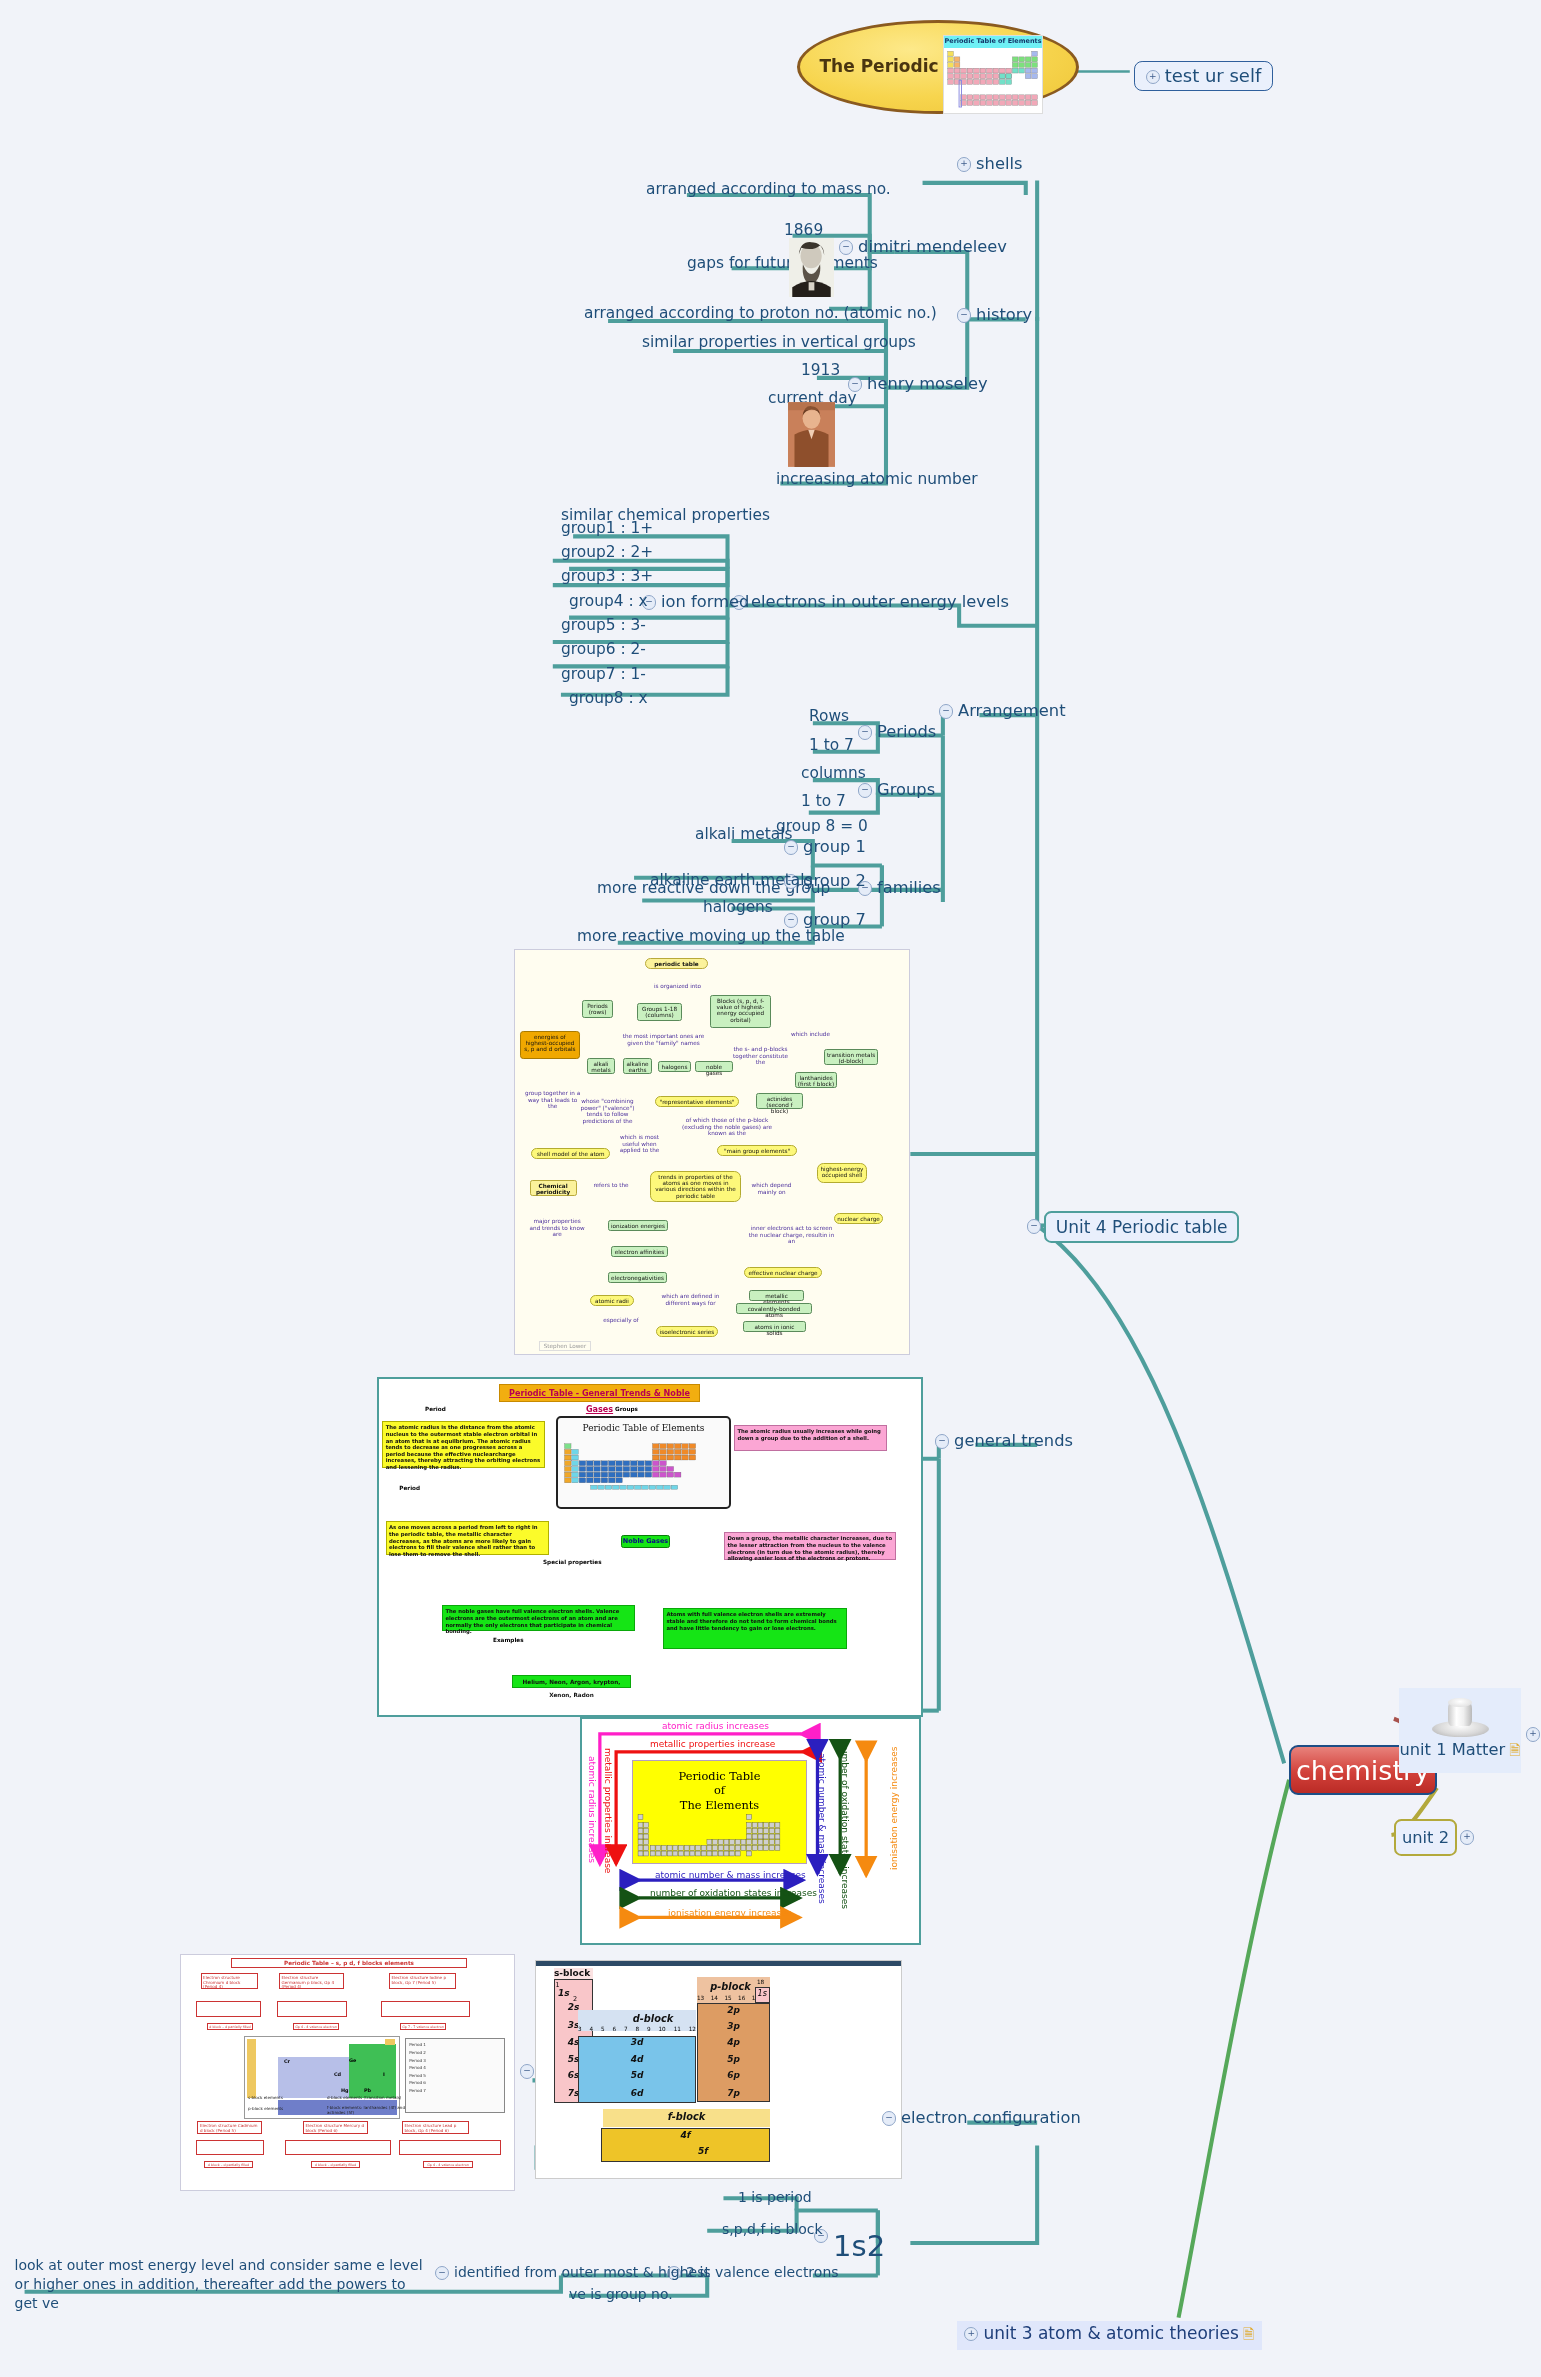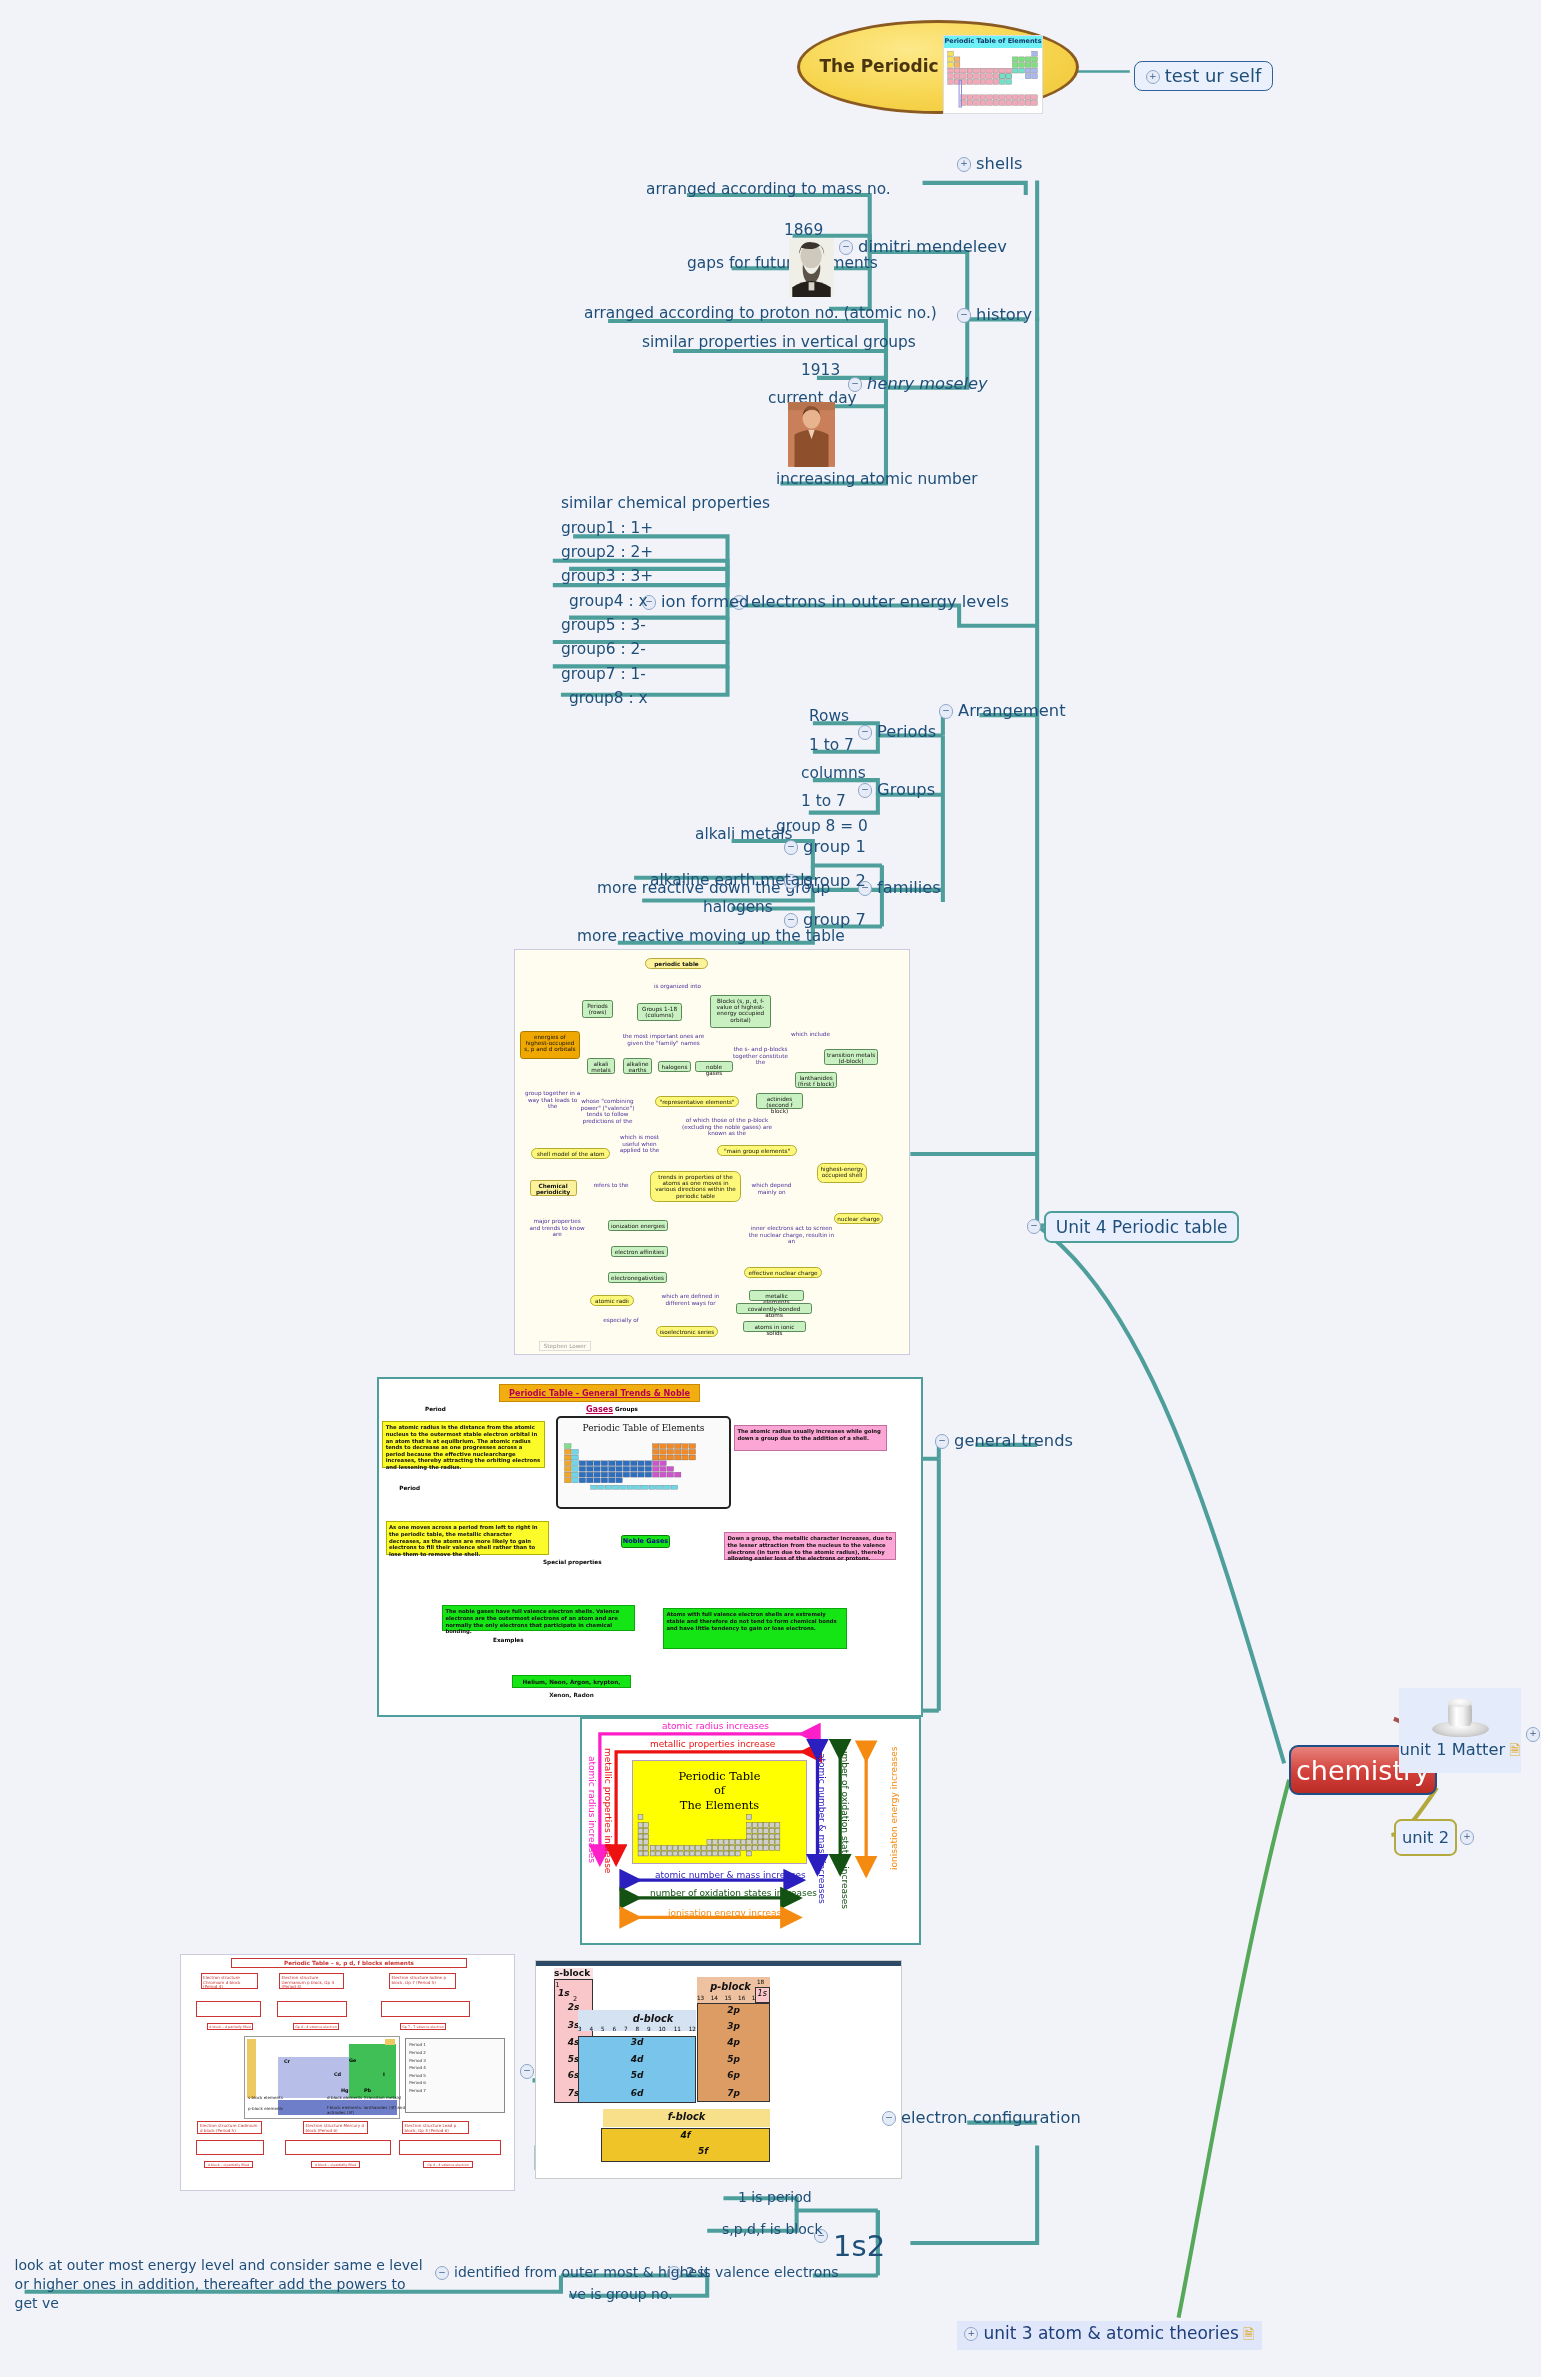--- a/index.html
+++ b/index.html
@@ -332,21 +332,21 @@
   <svg viewBox="0 0 55 72" width="45" height="59">
       <rect width="55" height="72" fill="#efefe8"></rect>
     <ellipse cx="27" cy="22" rx="13" ry="15" fill="#cfc9bd"></ellipse>
     <path d="M12 20 Q14 4 27 5 Q41 5 43 21 Q43 12 38 9 Q30 16 15 12 Z" fill="#3a342c"></path>
     <path d="M17 32 Q27 56 38 32 Q40 50 27 58 Q15 52 17 32 Z" fill="#5b5348"></path>
     <path d="M4 60 Q27 45 51 60 L51 72 L4 72 Z" fill="#241f1a"></path>
     <rect x="24" y="54" width="7" height="10" fill="#d8d3c8"></rect>
   </svg>
 </div>
 
-<div class="node mid" style="left:848px;top:374px;font-style:italic;">
+<div class="node mid" style="left:848px;top:374px;">
   <span class="toggle">−</span><span>henry moseley</span>
 </div>
 <div class="node leaf" style="left:584px;top:304px;">arranged according to proton no. (atomic no.)</div>
 <div class="node leaf" style="left:642px;top:333px;">similar properties in vertical groups</div>
 <div class="node leaf" style="left:801px;top:361px;">1913</div>
 <div class="node leaf" style="left:768px;top:389px;">current day</div>
 <div class="imgframe" style="left:788px;top:402px;width:47px;height:65px;border:none;">
   <svg viewBox="0 0 58 80" width="47" height="65">
       <rect width="58" height="80" fill="#c9805a"></rect>
     <ellipse cx="29" cy="20" rx="11" ry="13" fill="#e8b48f"></ellipse>
@@ -357,21 +357,21 @@
   </svg>
 </div>
 <div class="node leaf" style="left:776px;top:470px;">increasing atomic number</div>
 
 <div class="node mid" style="left:732px;top:592px;">
   <span class="toggle">−</span><span>electrons in outer energy levels</span>
 </div>
 <div class="node mid" style="left:642px;top:592px;">
   <span class="toggle">−</span><span>ion formed</span>
 </div>
-<div class="node leaf" style="left:561px;top:494px;">similar chemical properties</div>
+<div class="node leaf" style="left:561px;top:506px;">similar chemical properties</div>
 <div class="node leaf" style="left:561px;top:519px;">group1 : 1+</div>
 <div class="node leaf" style="left:561px;top:543px;">group2 : 2+</div>
 <div class="node leaf" style="left:561px;top:567px;text-align:right;">group3 : 3+</div>
 <div class="node leaf" style="left:569px;top:592px;">group4 : x</div>
 <div class="node leaf" style="left:561px;top:616px;">group5 : 3-</div>
 <div class="node leaf" style="left:561px;top:640px;">group6 : 2-</div>
 <div class="node leaf" style="left:561px;top:665px;">group7 : 1-</div>
 <div class="node leaf" style="left:569px;top:689px;">group8 : x</div>
 
 <div class="node mid" style="left:939px;top:701px;">

